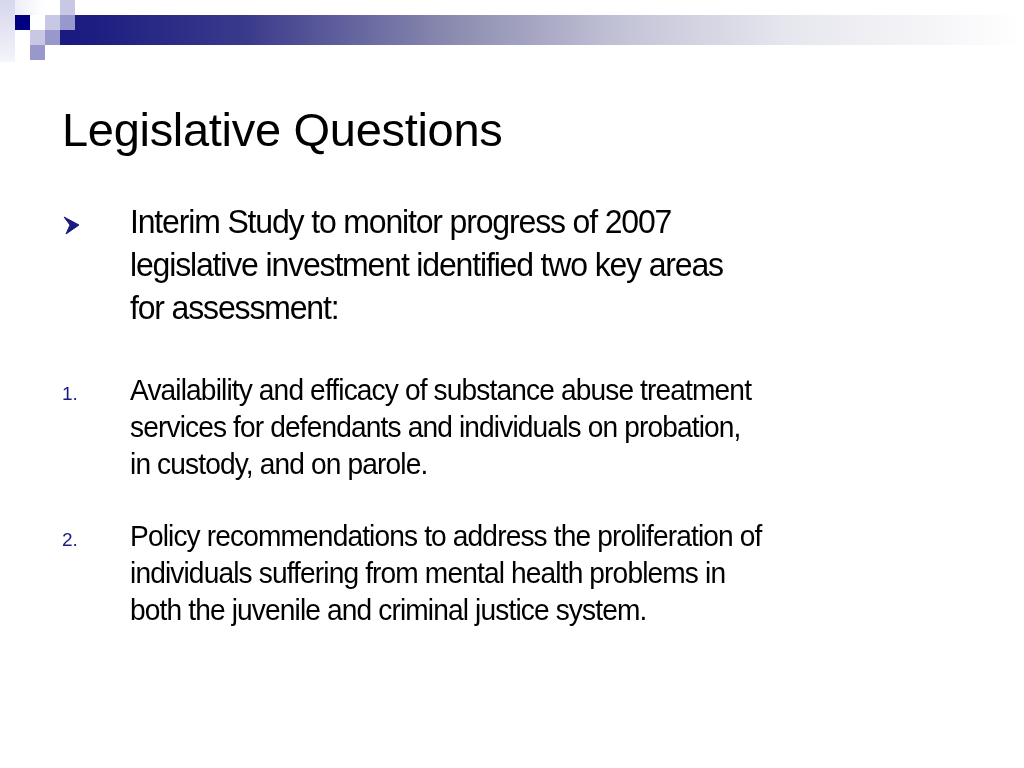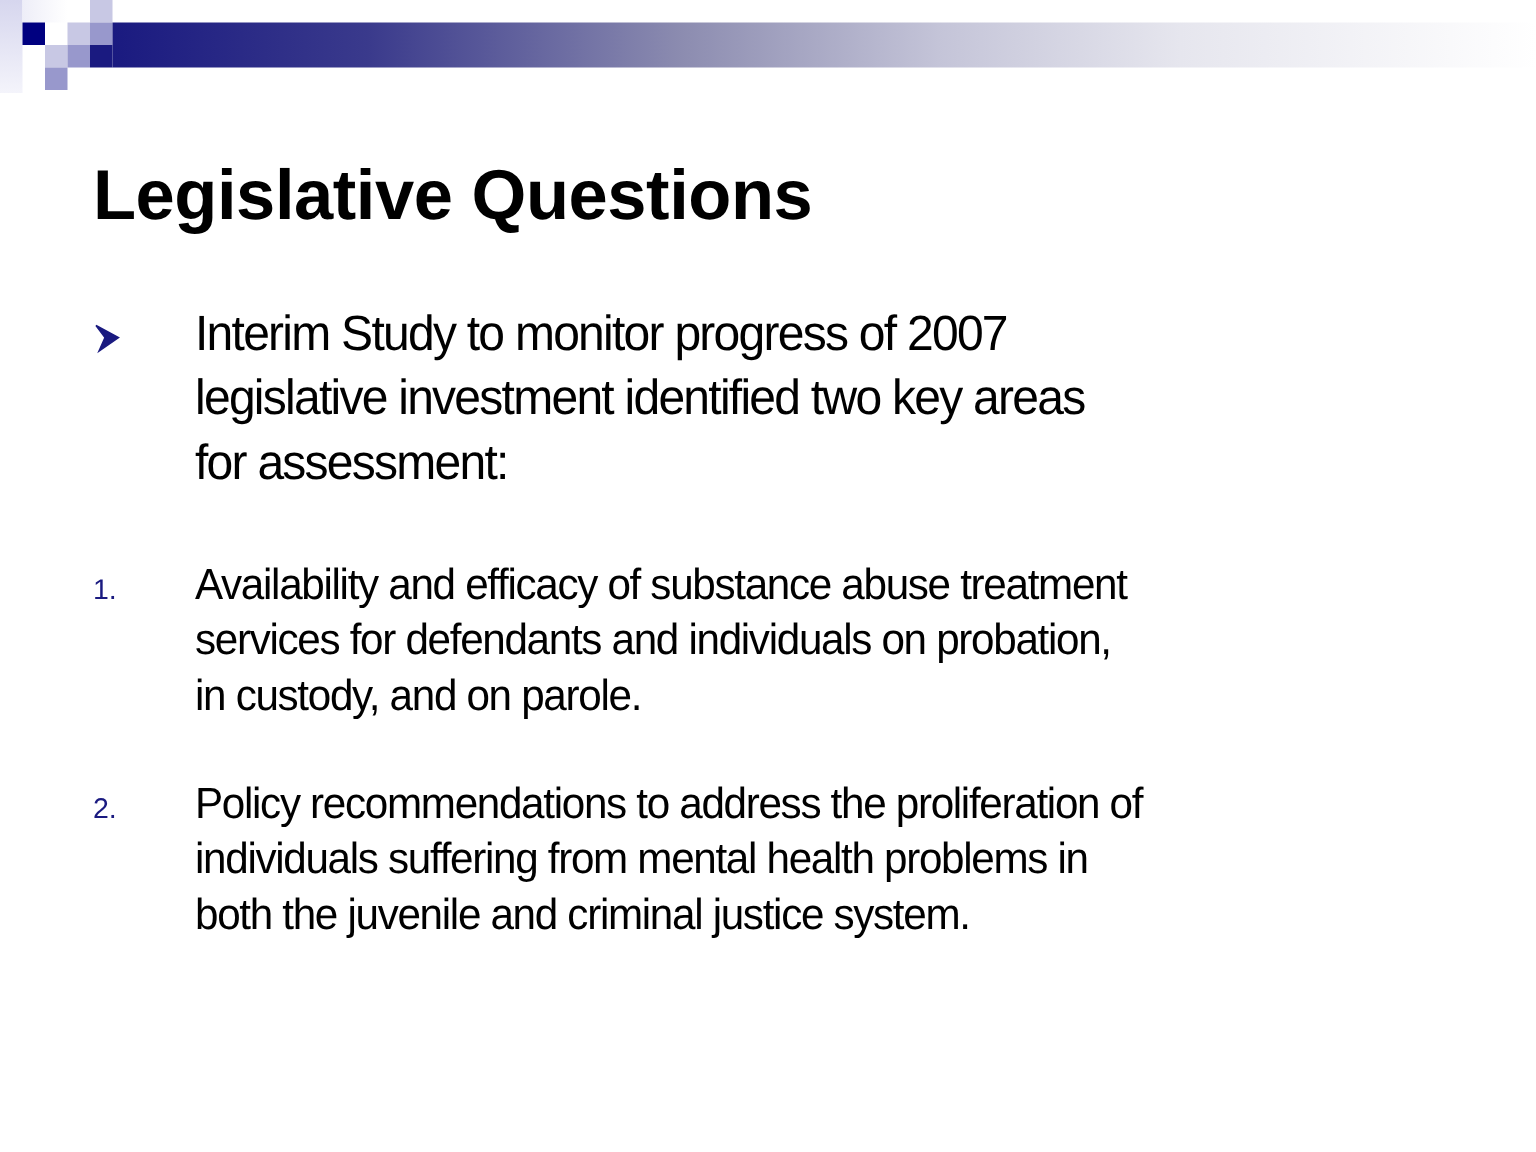--- a/index.html
+++ b/index.html
@@ -13,21 +13,21 @@
     .strip { position: absolute; left: 0; top: 0; width: 15px; height: 62px;
       background: linear-gradient(to bottom, #d6d6ee, #f4f4fb); }
     .strip2 { position: absolute; left: 15px; top: 0; width: 30px; height: 15px;
       background: linear-gradient(to right, #eeeef8, #ffffff); }
     .bar { position: absolute; left: 75px; top: 15px; width: 949px; height: 30px;
       background: linear-gradient(to right, #1a1a80 0%, #3a3a8c 18%, #8c8cb0 40%, #c4c4d8 58%, #e6e6ee 75%, #ffffff 100%); }
     .bar-top { position: absolute; left: 60px; top: 30px; width: 15px; height: 15px; background: #1a1a80; }
 
     .title {
       position: absolute; left: 62px; top: 100px;
-      font-size: 47px; line-height: 60px; margin: 0; font-weight: bold;
+      font-size: 47px; line-height: 60px; margin: 0; font-weight: normal;
       letter-spacing: -0.3px;
     }
     .item { position: absolute; left: 0; width: 1024px; }
     .marker { position: absolute; }
     .text {
       position: absolute; left: 130px; width: 860px;
       font-size: 33px; line-height: 43px; letter-spacing: -1.2px;
       transform: scaleX(0.97); transform-origin: left top;
     }
     .text.small { font-size: 29px; line-height: 37px; letter-spacing: -0.9px; }

